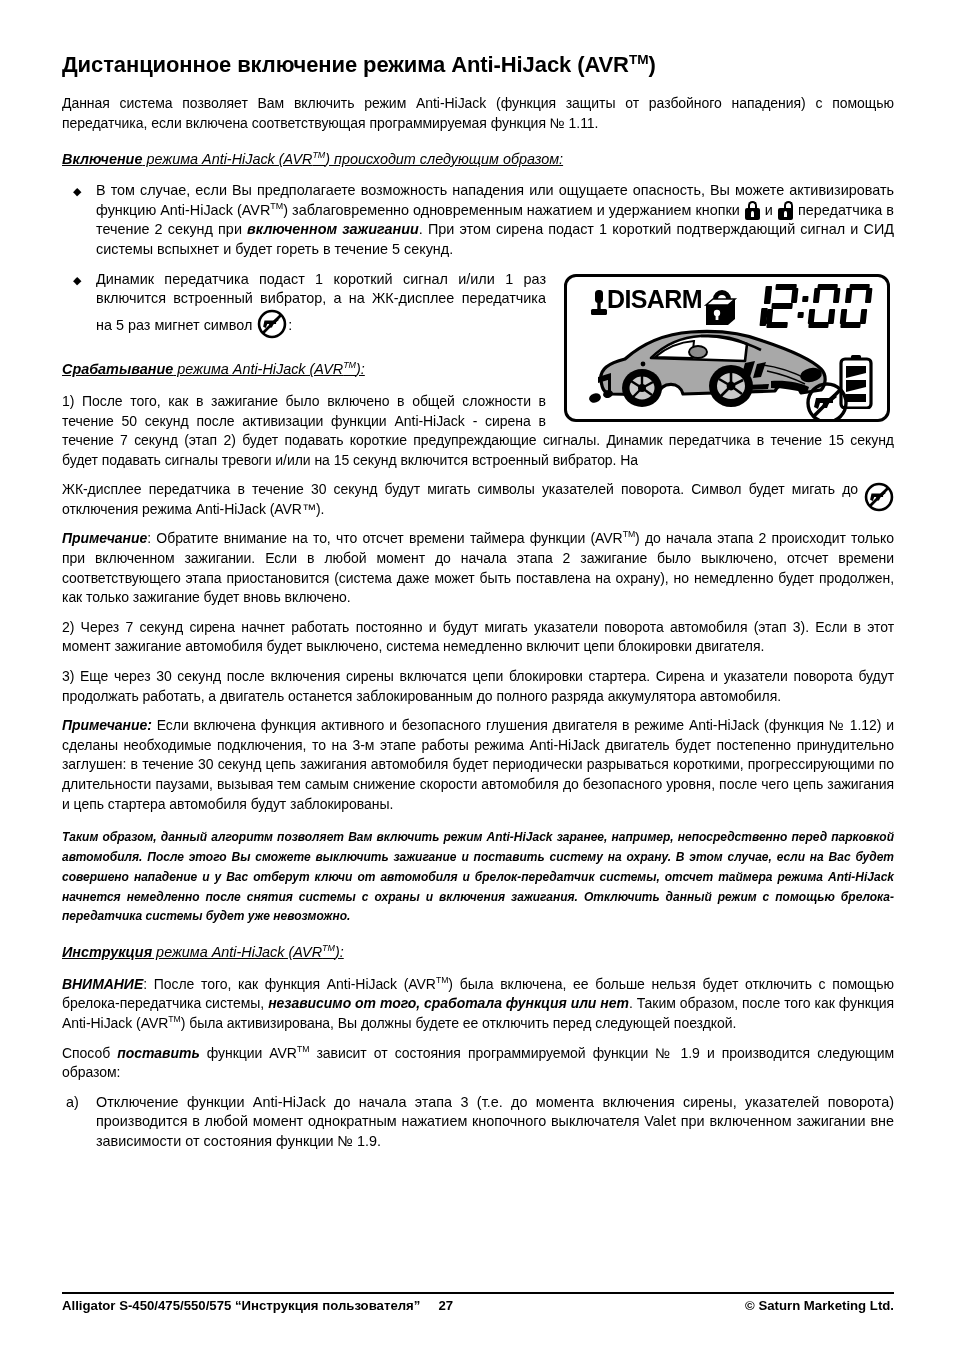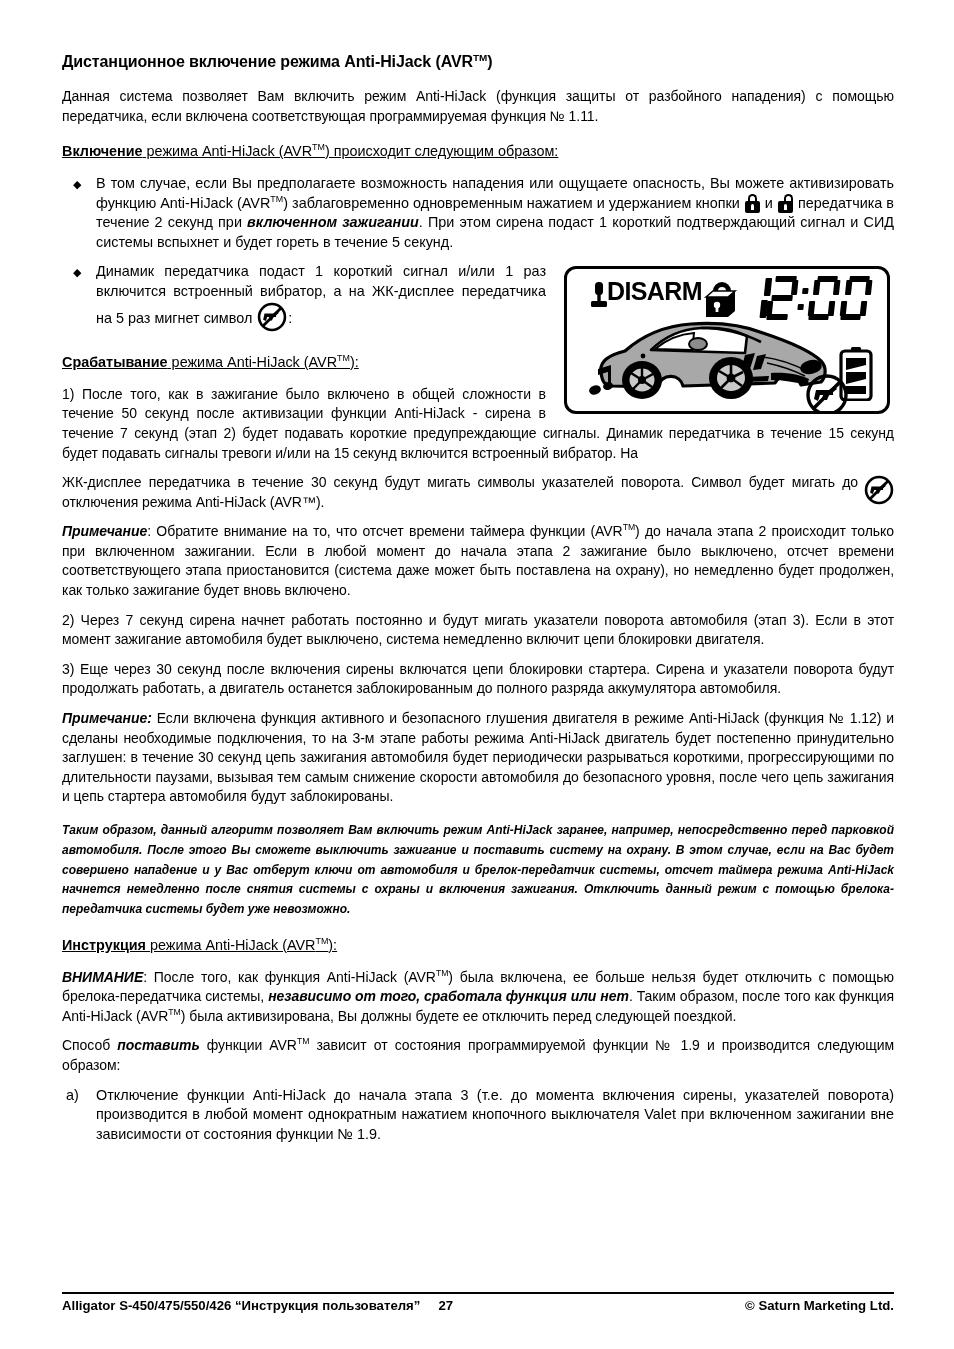--- a/index.html
+++ b/index.html
@@ -18,21 +18,21 @@
   }
   .page {
     position: absolute;
     left: 0; top: 0;
     width: 954px;
     height: 1349px;
     box-sizing: border-box;
     padding: 52px 60px 0 62px;
   }
   h1.doc-title {
-    font-size: 16px;
+    font-size: 22px;
     font-weight: bold;
     margin: 0 0 16px 0;
     letter-spacing: -0.1px;
     line-height: 1.2;
   }
   sup.tm {
     font-size: 0.62em;
     vertical-align: super;
     line-height: 0;
   }
@@ -41,21 +41,21 @@
     font-size: 14px;
     line-height: 19.6px;
     text-align: justify;
     letter-spacing: -0.05px;
   }
   .head-ul {
     margin: 16px 0 12px 0;
     font-size: 14.4px;
     line-height: 19.6px;
   }
-  .head-ul .u { text-decoration: underline; }
+  .head-ul .u { text-decoration: underline; font-style: italic; }
   .head-ul b { font-weight: bold; }
   .bullet-row {
     display: flex;
     margin: 0 0 10px 0;
     font-size: 14.4px;
     line-height: 19.6px;
   }
   .bullet-mark {
     width: 34px;
     flex: 0 0 34px;
@@ -406,18 +406,18 @@
   <p><span>Способ </span><span class="bi">поставить</span><span> функции AVR</span><sup class="tm">TM</sup><span> зависит от состояния программируемой функции № 1.9 и производится следующим образом:</span></p>
 
   <div class="bullet-row">
     <div class="bullet-mark" style="font-size:14.4px;line-height:19.6px;padding-left:4px;">а)</div>
     <div class="bullet-body">Отключение функции Anti-HiJack до начала этапа 3  (т.е. до момента включения сирены, указателей поворота) производится в любой момент однократным нажатием кнопочного выключателя Valet при включенном зажигании вне зависимости от состояния функции № 1.9.</div>
   </div>
 
   <div class="footer">
     <div class="footer-rule"></div>
     <div class="footer-row">
-      <div class="footer-left"><span>Alligator S-450/475/550/426 “Инструкция пользователя”</span><span class="footer-page">27</span></div>
+      <div class="footer-left"><span>Alligator S-450/475/550/575 “Инструкция пользователя”</span><span class="footer-page">27</span></div>
       <div>© Saturn Marketing Ltd.</div>
     </div>
   </div>
 
 </div>
 
 </body></html>

